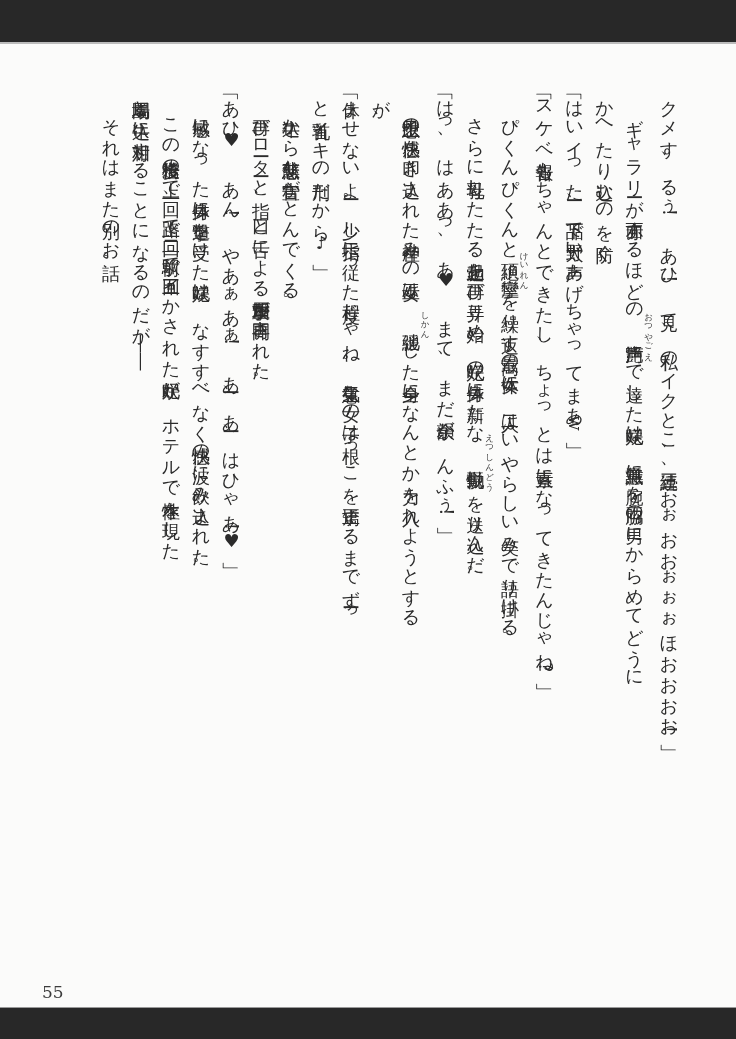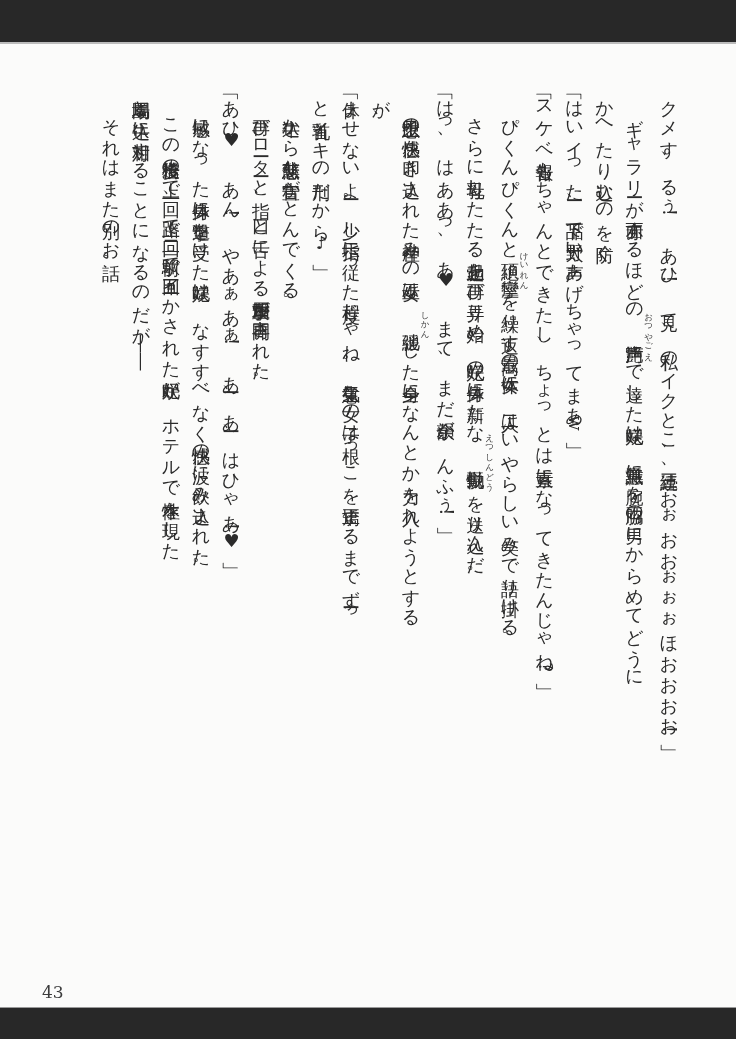--- a/index.html
+++ b/index.html
@@ -72,15 +72,15 @@
 と乳首イキの刑だから♪」</p>
   <p class="indent">牛込から無慈悲な宣告がとんでくる。</p>
   <p class="indent">再びローターと指、口と舌による四重攻撃が再開された。</p>
   <p class="dialogue">「あひ♥　あん!　やあぁあぁ!　あ゙ー、あー、はひゃあ!♥」</p>
   <p class="indent">敏感になった身体に追撃を受けた咲妃は、なすすべなく快感の波に飲み込まれた。</p>
   <p class="indent">この後歩道橋の上で一回、路上で二回、駅前で五回イかされた咲妃が、ホテルで本性を現した
 馬場園と牛込に相対することになるのだが――</p>
   <p class="indent">それはまた別のお話。</p>
 </div>
 
-<div class="page-number">43</div>
+<div class="page-number">55</div>
 
 <div class="letterbox bottom"></div>
 
 </body></html>

